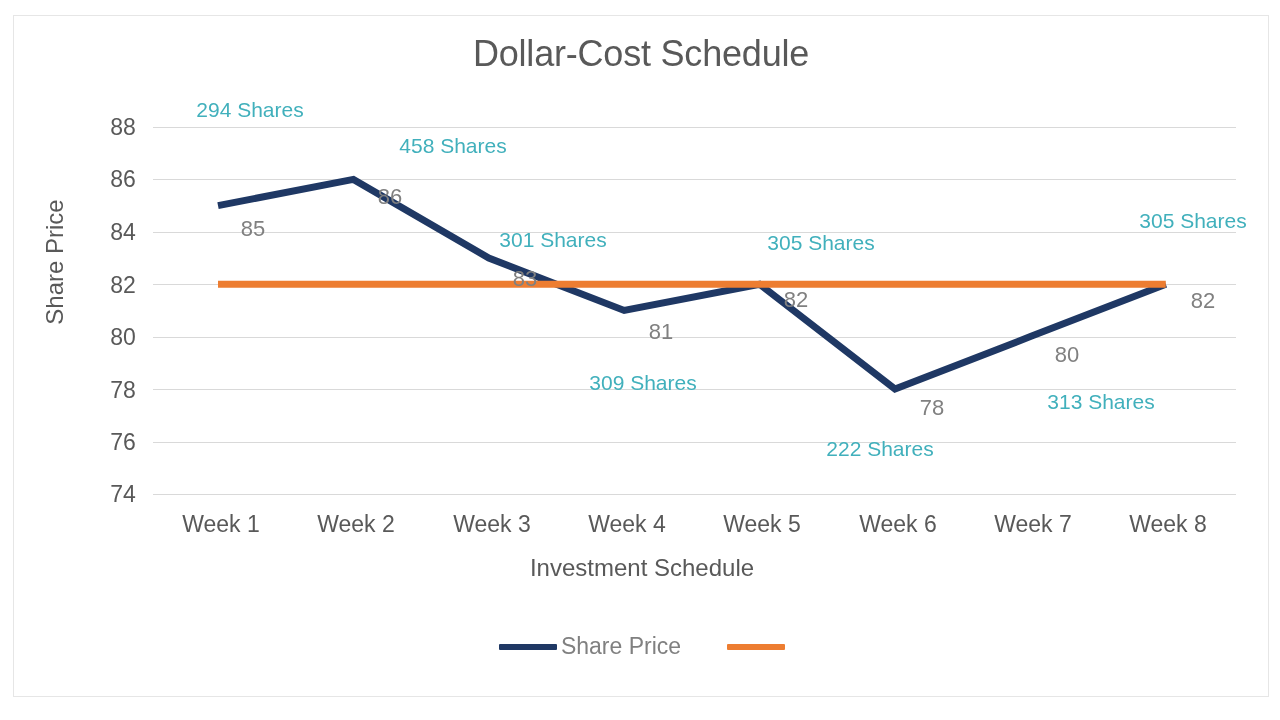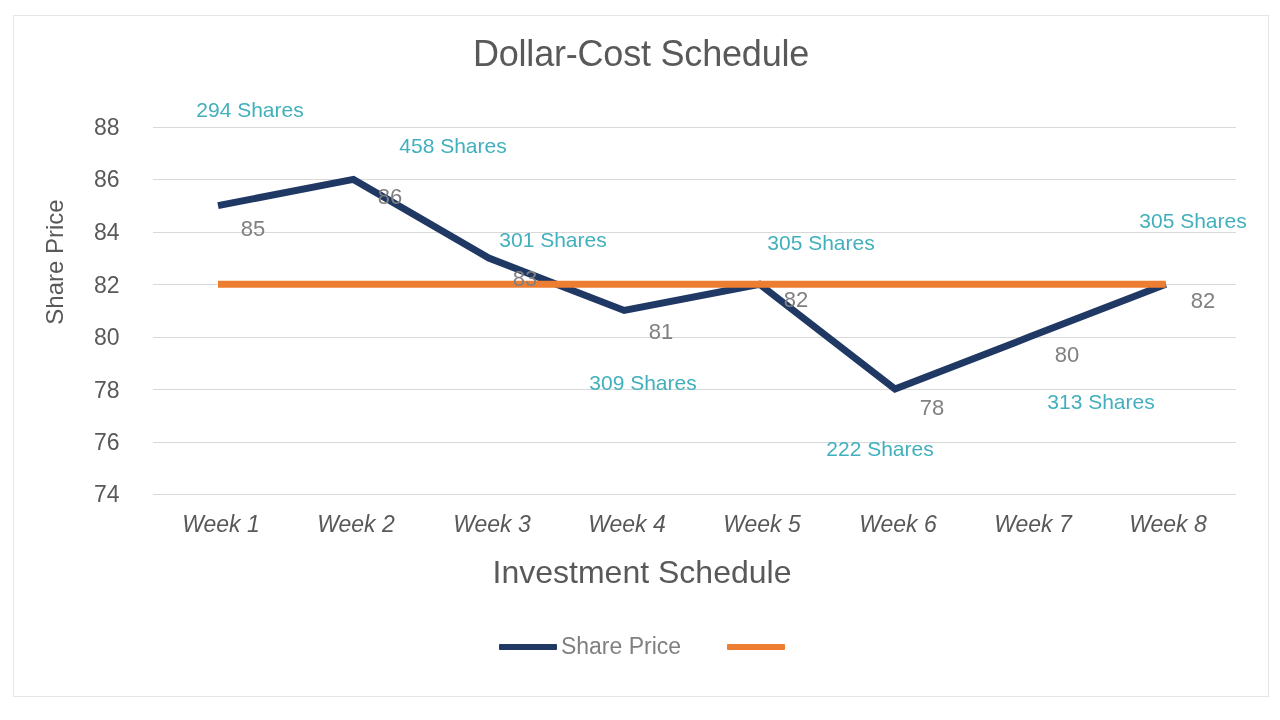--- a/index.html
+++ b/index.html
@@ -55,52 +55,51 @@
     left: 0;
     top: 0;
     width: 100%;
     height: 100%;
     overflow: visible;
   }
   .ytick-wrap {
     position: absolute;
     left: 80px;
     width: 58px;
-    text-align: left;
+    text-align: center;
     font-size: 23px;
     color: #595959;
     transform: translateY(-50%);
   }
   .xtick {
     position: absolute;
     top: 495px;
     font-size: 23px;
     color: #595959;
     text-align: center;
     transform: translateX(-50%);
     white-space: nowrap;
-    font-style: italic;
   }
   #y-axis-title {
     position: absolute;
     left: -22px;
     top: 232px;
     font-size: 24px;
     color: #595959;
     transform: rotate(-90deg);
     transform-origin: center center;
     white-space: nowrap;
   }
   #x-axis-title {
     position: absolute;
     left: 0;
     top: 538px;
     width: 1256px;
     text-align: center;
-    font-size: 32px;
+    font-size: 24px;
     color: #595959;
   }
   .dlabel {
     position: absolute;
     font-size: 22px;
     color: #808080;
     white-space: nowrap;
     transform: translate(-50%, -50%);
   }
   .slabel {

